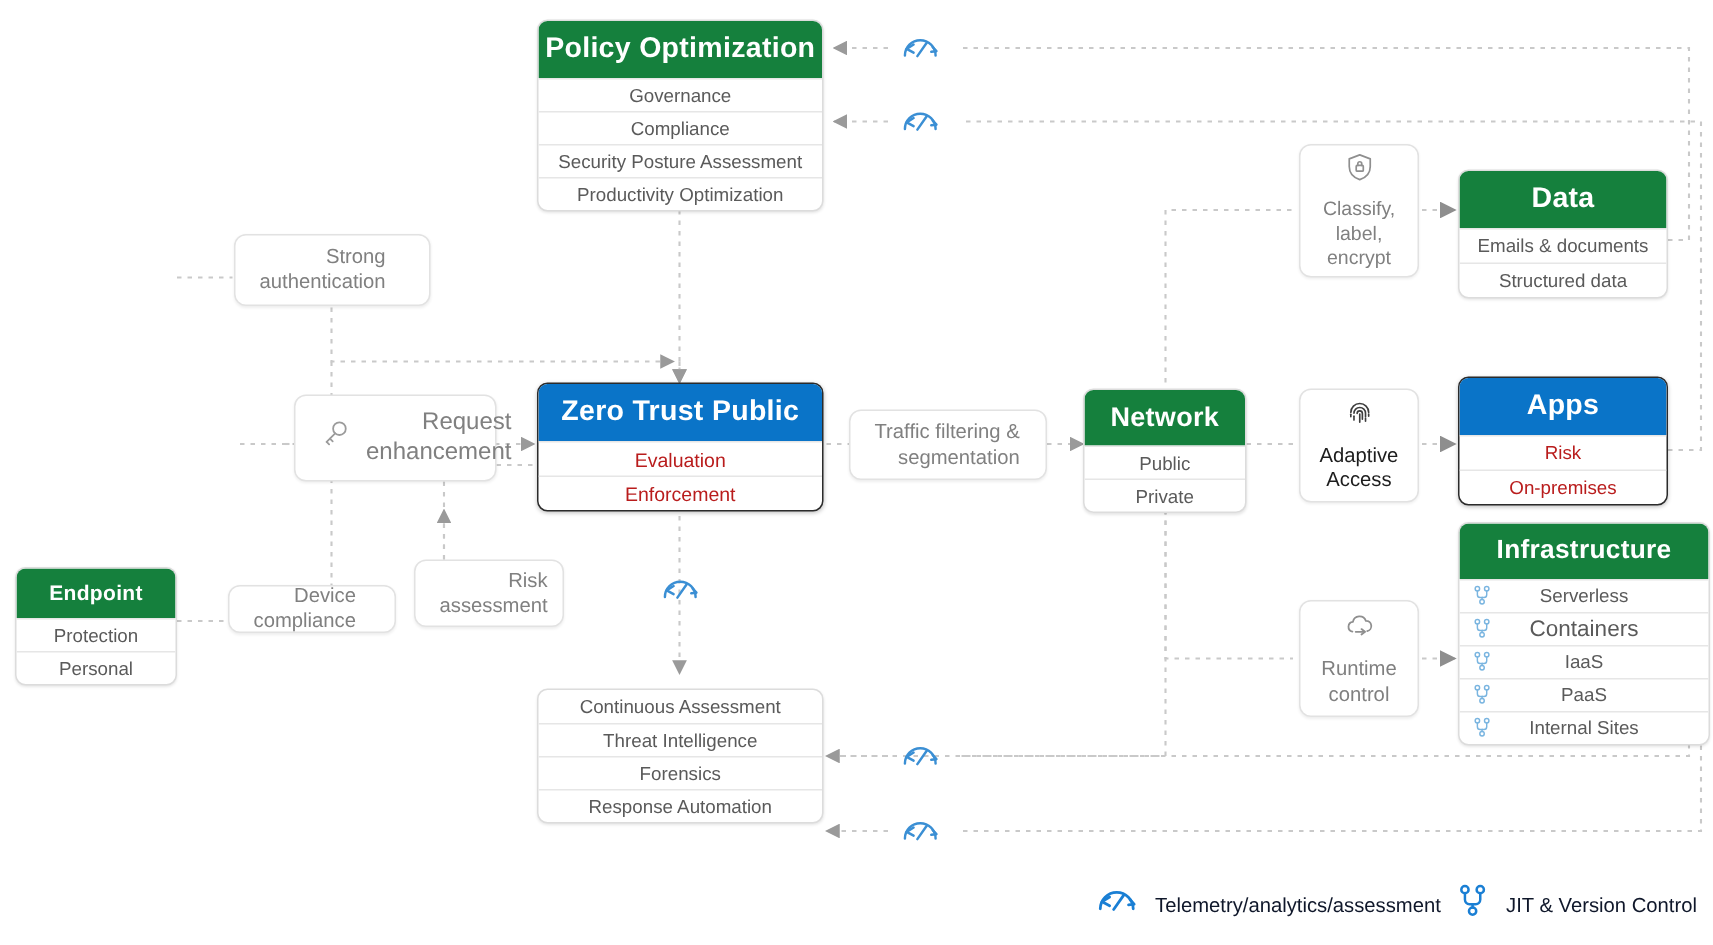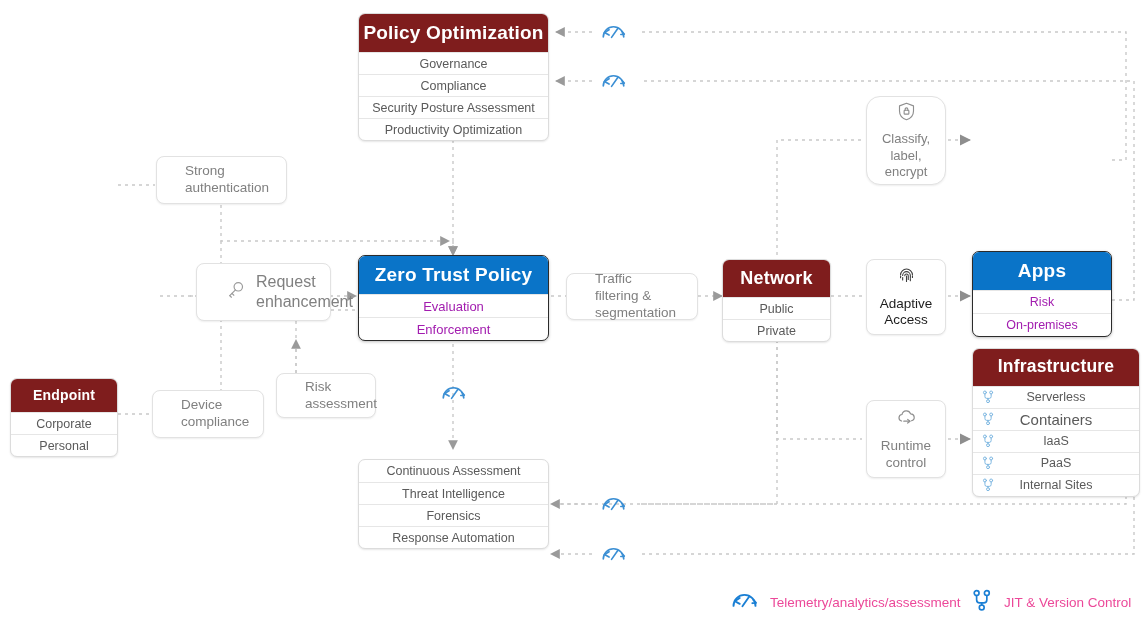--- a/index.html
+++ b/index.html
@@ -18,68 +18,69 @@
     position:absolute;
     background:#ffffff;
     border:1px solid #dcdcdc;
     border-radius:7px;
     box-sizing:border-box;
     overflow:hidden;
     box-shadow:0 1px 2px rgba(0,0,0,.10);
   }
   .card.dark{border:1px solid #2b2b2b;box-shadow:0 1px 3px rgba(0,0,0,.25);}
   .card .hdr{
-    background:#7f1d1d;
+    background:#15803d;
     color:#ffffff;
     text-align:center;
     font-weight:bold;
     letter-spacing:.2px;
     line-height:1;
     padding:9px 4px 10px 4px;
   }
   .card.dark .hdr{background:#0a74c8;}
   .card .row{
     text-align:center;
     color:#5a5a5a;
     border-top:1px solid #e6e6e6;
     box-sizing:border-box;
     white-space:nowrap;
     display:flex;align-items:center;justify-content:center;
     position:relative;
   }
-  .card.dark .row{color:#a21caf;}
+  .card.dark .row{color:#b91c1c;}
   .card .row:first-of-type{border-top:none;}
   .card .row .jit{
     position:absolute;left:8px;top:50%;transform:translateY(-50%);
     width:14px;height:14px;display:block;
   }
 
   
   .note{
     position:absolute;
     background:#ffffff;
     border:1px solid #e2e2e2;
     border-radius:8px;
     box-sizing:border-box;
     color:#808080;
     box-shadow:0 1px 2px rgba(0,0,0,.07);
     display:flex;align-items:center;
-    padding:0 28px;
+    padding:0 16px;
     line-height:1.25;
+    text-align:right;
   }
   .note.center{justify-content:center;text-align:center;flex-direction:column;padding:0 6px;}
   .note .ico{flex:0 0 auto;margin-right:9px;display:block;}
   .note.center .ico{margin:0 0 5px 0;}
   .note .txt{white-space:pre-line;}
   .note.dark{color:#1d1d1d;}
 
   
   .legend-item{position:absolute;display:flex;align-items:center;}
   .legend-item .lico{flex:0 0 auto;margin-right:11px;display:block;}
-  .legend-item .ltxt{color:#ec4899;font-size:13.5px;white-space:nowrap;}
+  .legend-item .ltxt{color:#0f172a;font-size:13.5px;white-space:nowrap;}
 </style>
 </head>
 <body>
 
 <div id="canvas">
 
   <svg class="wires" viewBox="0 0 1142 630" xmlns="http://www.w3.org/2000/svg">
     <defs>
       <marker id="ar" viewBox="0 0 10 10" refX="9" refY="5" markerWidth="7" markerHeight="7" orient="auto-start-reverse">
         <path d="M0 0 L10 5 L0 10 z" fill="#9a9a9a"></path>
@@ -137,21 +138,21 @@
       <path d="M592,504 L551,504" marker-end="url(#ar)"></path>
 
       <path d="M1112,470 L1134,470 L1134,554 L640,554"></path>
       <path d="M592,554 L551,554" marker-end="url(#ar)"></path>
     </g>
   </svg>
 
 
   <div class="card" style="left:10px;top:378px;width:108px;">
     <div class="hdr" style="font-size:14px;">Endpoint</div>
-    <div class="row" style="height:22px;font-size:12.5px;">Corporate</div>
+    <div class="row" style="height:22px;font-size:12.5px;">Protection</div>
     <div class="row" style="height:22px;font-size:12.5px;">Personal</div>
   </div>
 
   <div class="note" style="left:156px;top:156px;width:131px;height:48px;font-size:13.5px;">
     <span class="txt">Strong
 authentication</span>
   </div>
 
   <div class="note" style="left:196px;top:263px;width:135px;height:58px;font-size:16px;">
     <span class="ico">
@@ -159,40 +160,40 @@
         <circle cx="14.5" cy="8.5" r="4.6"></circle>
         <path d="M11.4 11.9 L5.2 18.1"></path>
         <path d="M7.6 15.7 L9.6 17.7"></path>
         <path d="M5.2 18.1 L7.0 19.9"></path>
       </svg>
     </span>
     <span class="txt">Request
 enhancement</span>
   </div>
 
-  <div class="note" style="left:152px;top:390px;width:112px;height:48px;font-size:13.5px;">
+  <div class="note" style="left:152px;top:390px;width:112px;height:32px;font-size:13.5px;">
     <span class="txt">Device
 compliance</span>
   </div>
 
   <div class="note" style="left:276px;top:373px;width:100px;height:45px;font-size:13.5px;">
     <span class="txt">Risk
 assessment</span>
   </div>
 
   <div class="card" style="left:358px;top:13px;width:191px;">
     <div class="hdr" style="font-size:19px;">Policy Optimization</div>
     <div class="row" style="height:22px;font-size:12.5px;">Governance</div>
     <div class="row" style="height:22px;font-size:12.5px;">Compliance</div>
     <div class="row" style="height:22px;font-size:12.5px;">Security Posture Assessment</div>
     <div class="row" style="height:22px;font-size:12.5px;">Productivity Optimization</div>
   </div>
 
   <div class="card dark" style="left:358px;top:255px;width:191px;">
-    <div class="hdr" style="font-size:19px;">Zero Trust Policy</div>
+    <div class="hdr" style="font-size:19px;">Zero Trust Public</div>
     <div class="row" style="height:23px;font-size:13px;">Evaluation</div>
     <div class="row" style="height:23px;font-size:13px;">Enforcement</div>
   </div>
 
   <div class="card" style="left:358px;top:459px;width:191px;">
     <div class="row" style="height:22px;font-size:12.5px;">Continuous Assessment</div>
     <div class="row" style="height:22px;font-size:12.5px;">Threat Intelligence</div>
     <div class="row" style="height:22px;font-size:12.5px;">Forensics</div>
     <div class="row" style="height:22px;font-size:12.5px;">Response Automation</div>
   </div>
@@ -201,21 +202,21 @@
     <span class="txt">Traffic filtering &amp;
 segmentation</span>
   </div>
 
   <div class="card" style="left:722px;top:259px;width:109px;">
     <div class="hdr" style="font-size:18px;">Network</div>
     <div class="row" style="height:22px;font-size:12.5px;">Public</div>
     <div class="row" style="height:22px;font-size:12.5px;">Private</div>
   </div>
 
-  <div class="note center" style="left:866px;top:96px;width:80px;height:89px;font-size:13px;border-radius:14px;">
+  <div class="note center" style="left:866px;top:96px;width:80px;height:89px;font-size:13px;">
     <span class="ico">
       <svg width="21" height="21" viewBox="0 0 24 24" fill="none" stroke="#8f8f8f" stroke-width="1.3" stroke-linecap="round" stroke-linejoin="round">
         <path d="M12 2.6 L20 5.6 V11.4 C20 16.3 16.6 19.9 12 21.4 C7.4 19.9 4 16.3 4 11.4 V5.6 Z"></path>
         <rect x="9.3" y="10.6" width="5.4" height="4.4" rx="0.8"></rect>
         <path d="M10.5 10.6 V9.3 a1.5 1.5 0 0 1 3 0 V10.6"></path>
       </svg>
     </span>
     <span class="txt">Classify,
 label,
 encrypt</span>
@@ -243,20 +244,25 @@
         <path d="M7.6 14.2 V17.2"></path>
         <path d="M16.4 15.6 V18"></path>
         <path d="M5.2 12.8 V14.6"></path>
         <path d="M18.8 12.6 V14.2"></path>
       </svg>
     </span>
     <span class="txt">Adaptive
 Access</span>
   </div>
 
+  <div class="card" style="left:972px;top:113px;width:140px;">
+    <div class="hdr" style="font-size:19px;">Data</div>
+    <div class="row" style="height:23px;font-size:12.5px;">Emails &amp; documents</div>
+    <div class="row" style="height:23px;font-size:12.5px;">Structured data</div>
+  </div>
 
   <div class="card dark" style="left:972px;top:251px;width:140px;">
     <div class="hdr" style="font-size:19px;">Apps</div>
     <div class="row" style="height:23px;font-size:12.5px;">Risk</div>
     <div class="row" style="height:23px;font-size:12.5px;">On-premises</div>
   </div>
 
   <div class="card" style="left:972px;top:348px;width:168px;">
     <div class="hdr" style="font-size:17.5px;">Infrastructure</div>
     <div class="row" style="height:22px;font-size:12.5px;">

